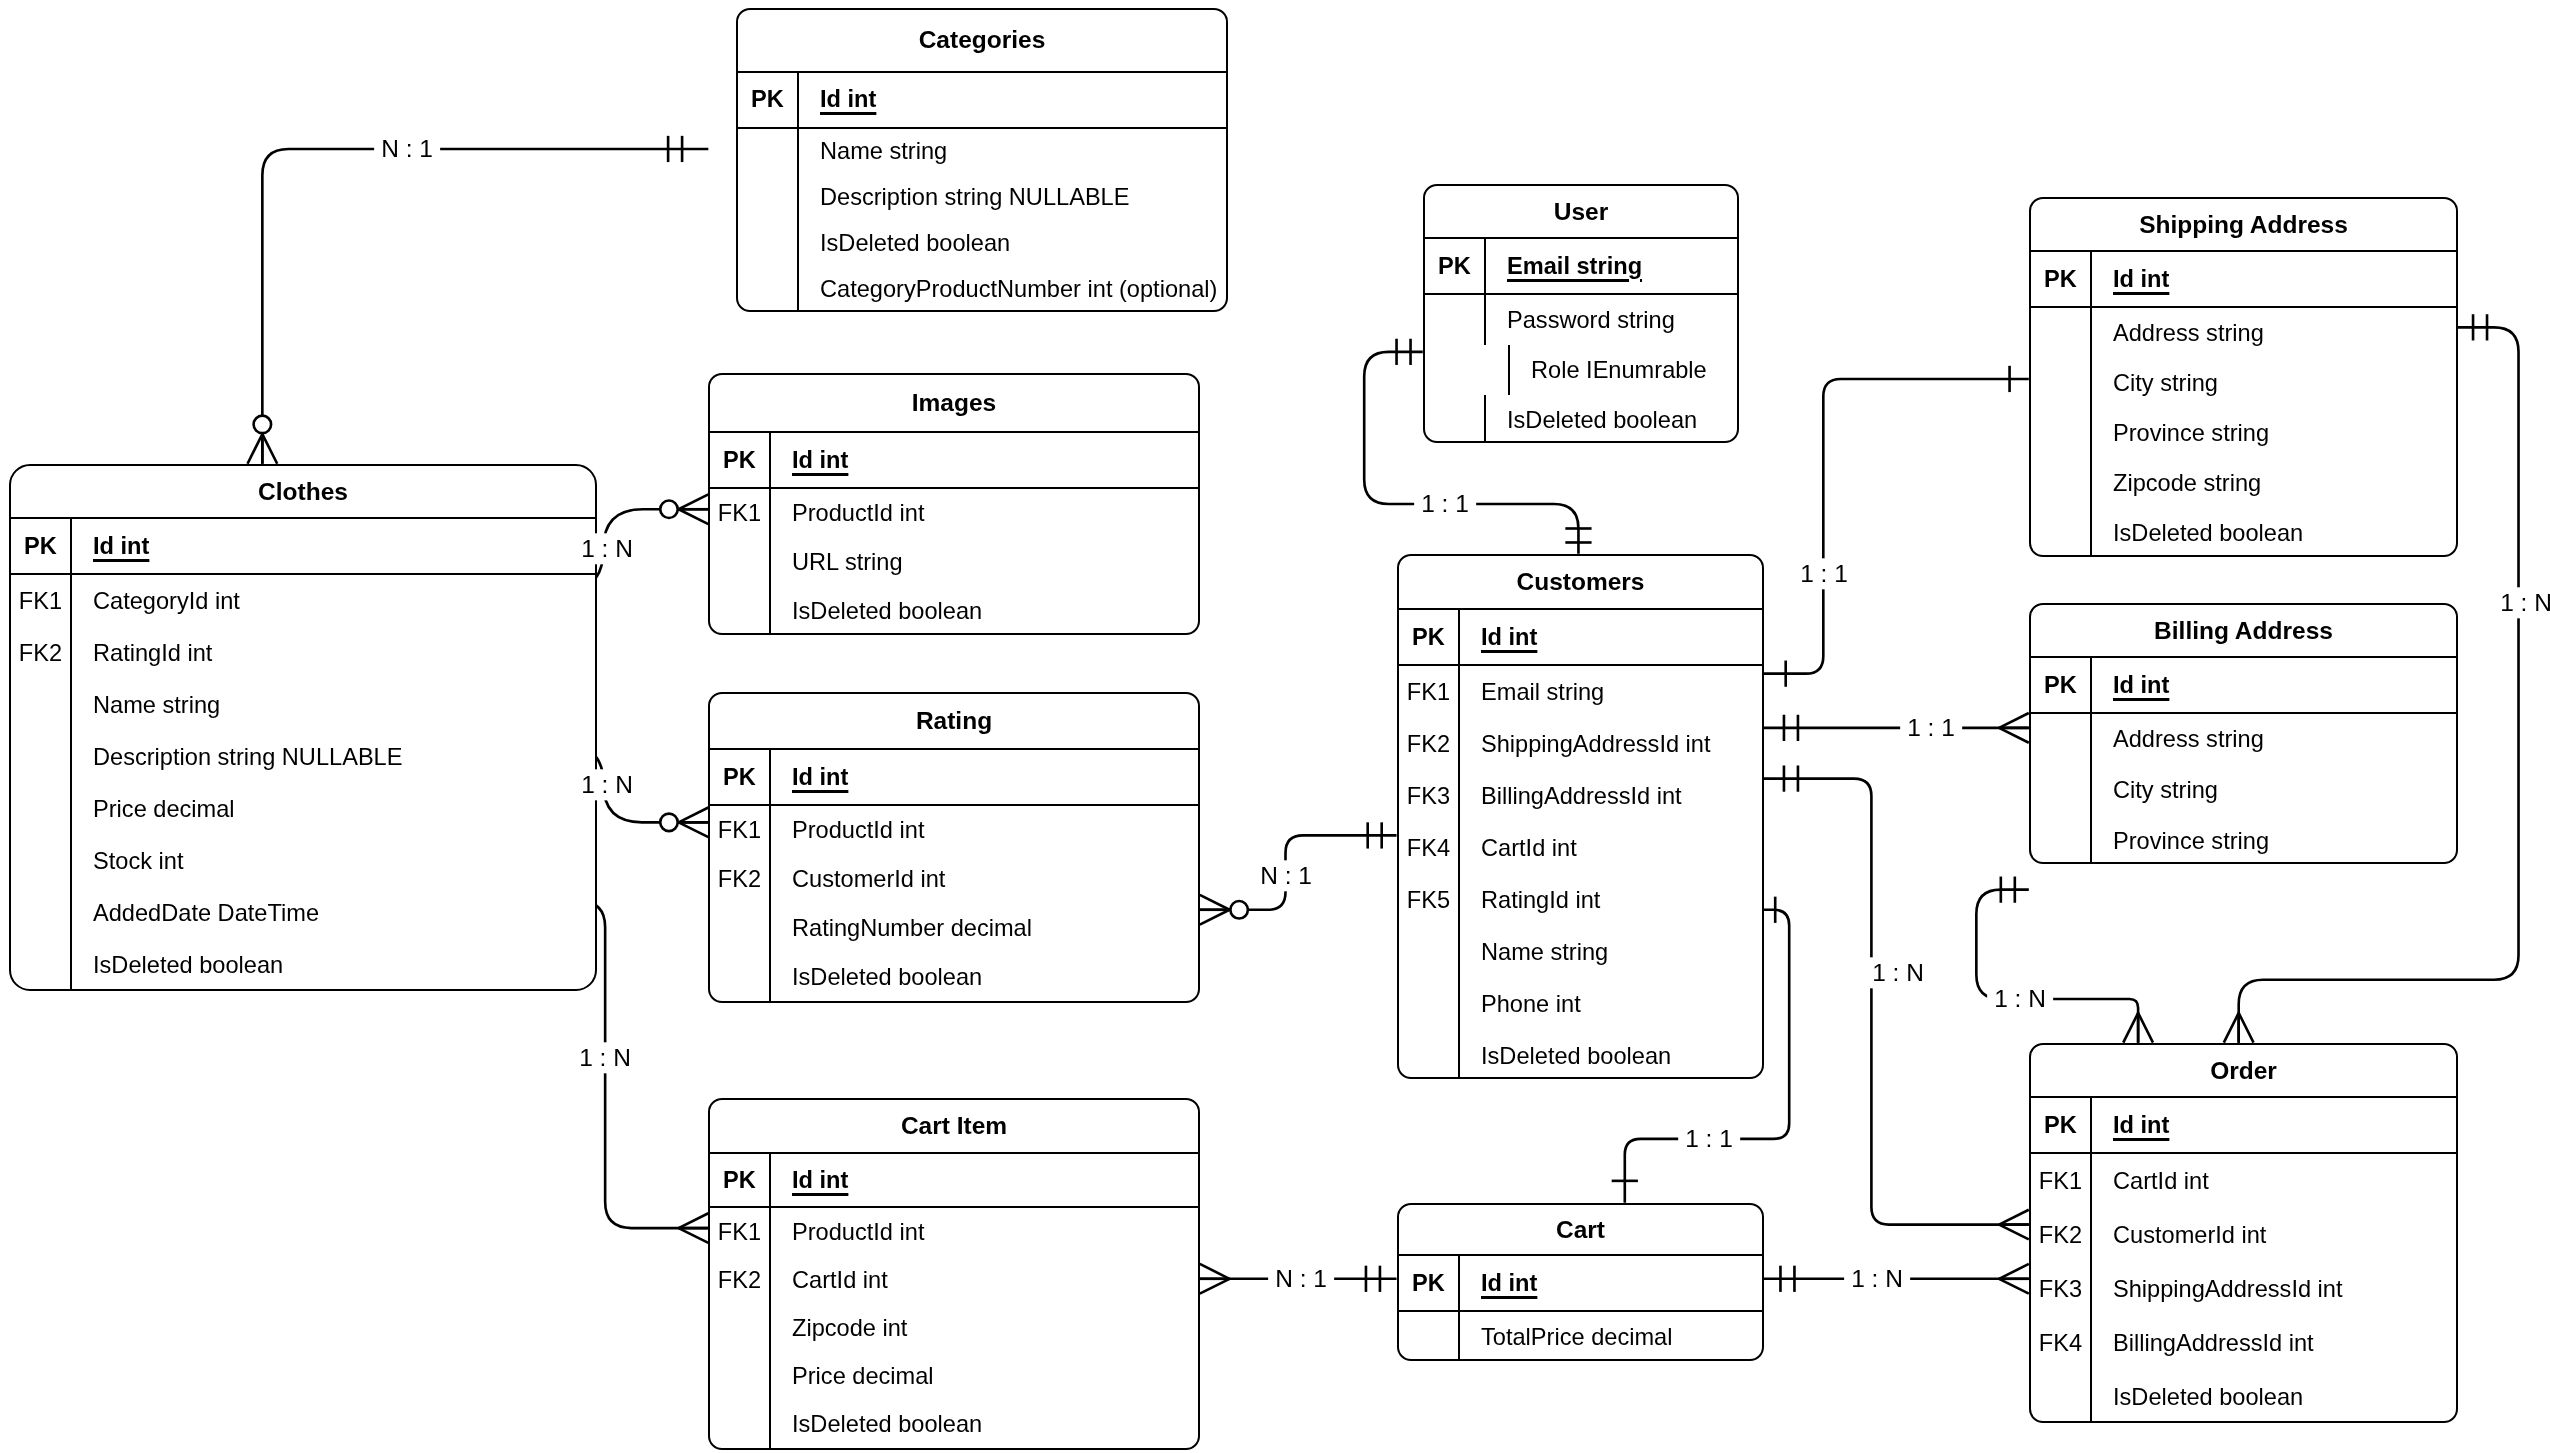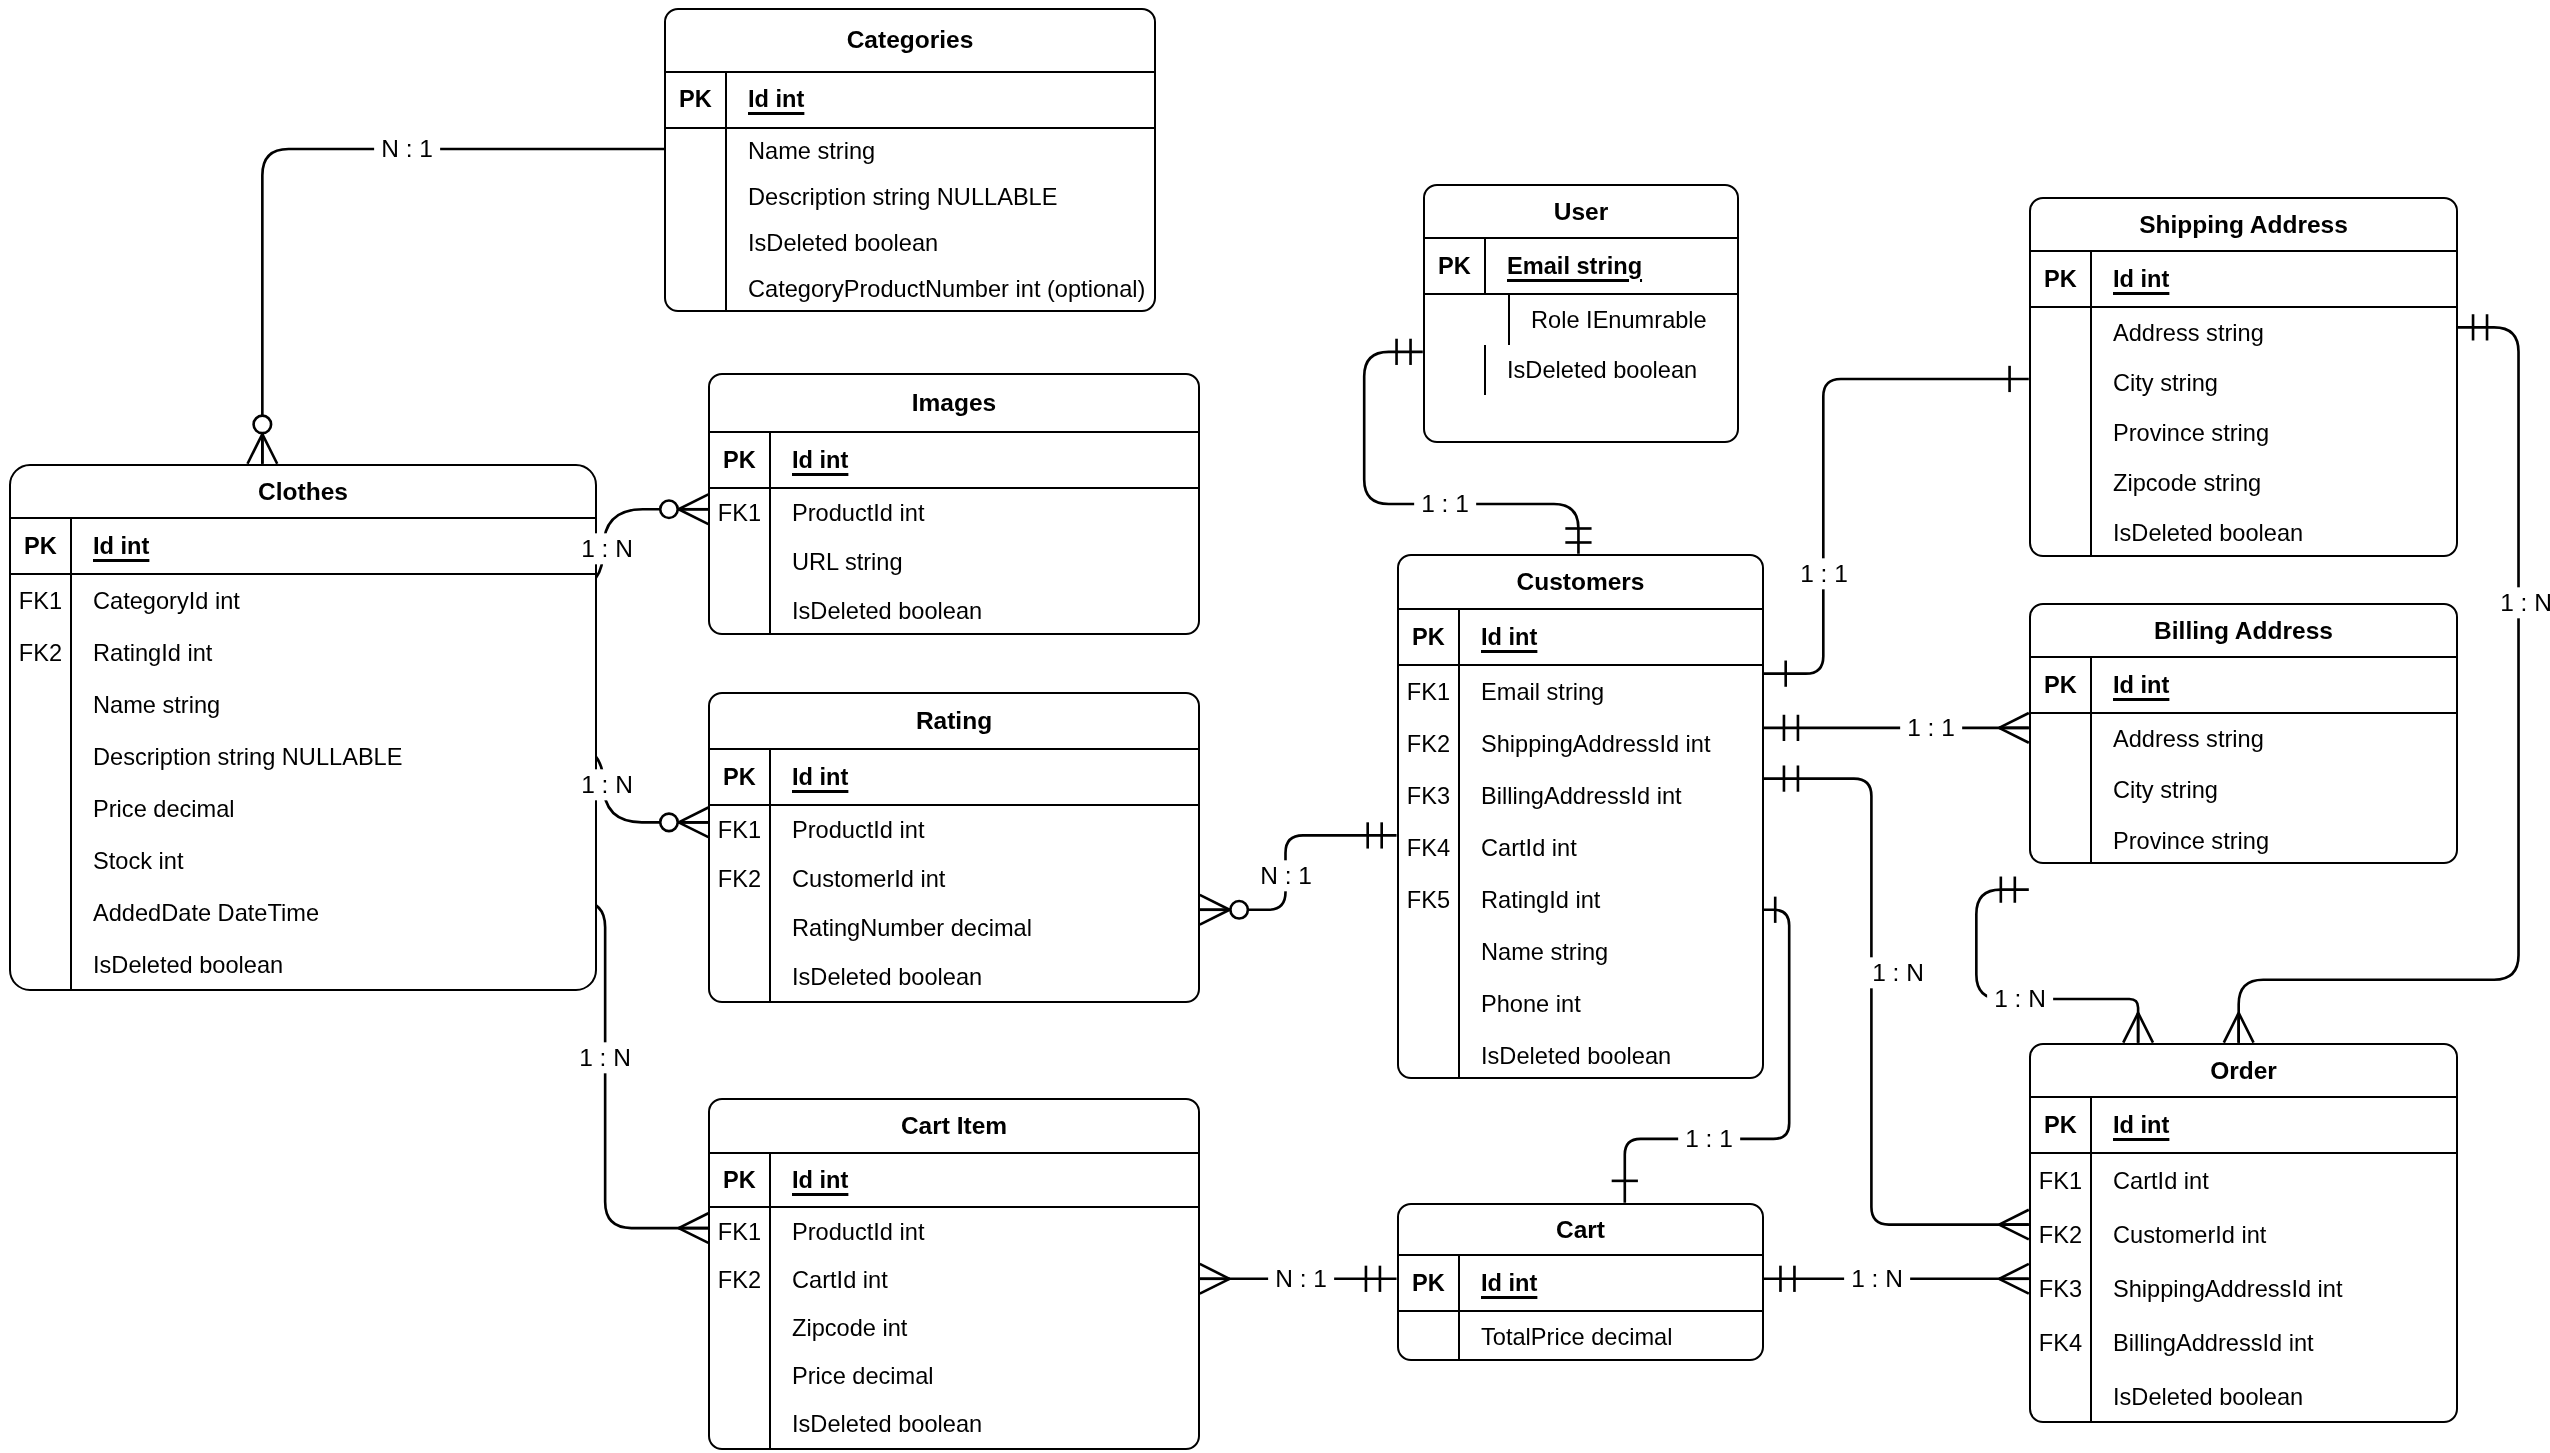--- a/index.html
+++ b/index.html
@@ -129,21 +129,21 @@
       </g>
       <g>
         <path d="M2320,1017 H2288 Q2260,1017 2260,1045 V1114 Q2260,1142 2288,1142 H2435 Q2445,1142 2445,1152 V1192" fill="none" stroke="#000000" stroke-width="3"></path>
         <line x1="2288" y1="1002" x2="2288" y2="1032" stroke="#000000" stroke-width="3"></line>
         <line x1="2304" y1="1002" x2="2304" y2="1032" stroke="#000000" stroke-width="3"></line>
         <line x1="2445" y1="1158" x2="2428" y2="1192" stroke="#000000" stroke-width="3"></line>
         <line x1="2445" y1="1158" x2="2445" y2="1192" stroke="#000000" stroke-width="3"></line>
         <line x1="2445" y1="1158" x2="2462" y2="1192" stroke="#000000" stroke-width="3"></line>
       </g>
     </svg>
-<div class="entity" style="left: 664px; top: 7.9px; width: 492px; height: 304px;">
+<div class="entity" style="left: 736px; top: 7.9px; width: 492px; height: 304px;">
       <div class="entity-title" style="height: 61px;">Categories</div>
       <div class="row pk-row" style="height: 54px;">
         <div class="key">PK</div>
         <div class="field">
           <span class="pk-name">Id int</span>
         </div>
       </div>
       <div class="row attr-row" style="height: 46px;">
         <div class="key"></div>
         <div class="field">
@@ -324,20 +324,26 @@
           <span>IsDeleted boolean</span>
         </div>
       </div>
     </div>
     <div class="entity" style="left: 1423px; top: 184px; width: 316px; height: 259px;">
       <div class="entity-title" style="height: 51px;">User</div>
       <div class="row pk-row" style="height: 54px;">
         <div class="key">PK</div>
         <div class="field">
           <span class="pk-name">Email string</span>
+        </div>
+      </div>
+      <div class="row attr-row" style="height: 50px;">
+        <div class="key"></div>
+        <div class="field">
+          <span>Password string</span>
         </div>
       </div>
       <div class="row attr-row" style="height: 50px; padding-left: 24px;">
         <div class="key"></div>
         <div class="field">
           <span>Role IEnumrable</span>
         </div>
       </div>
       <div class="row attr-row" style="height: 50px;">
         <div class="key"></div>

